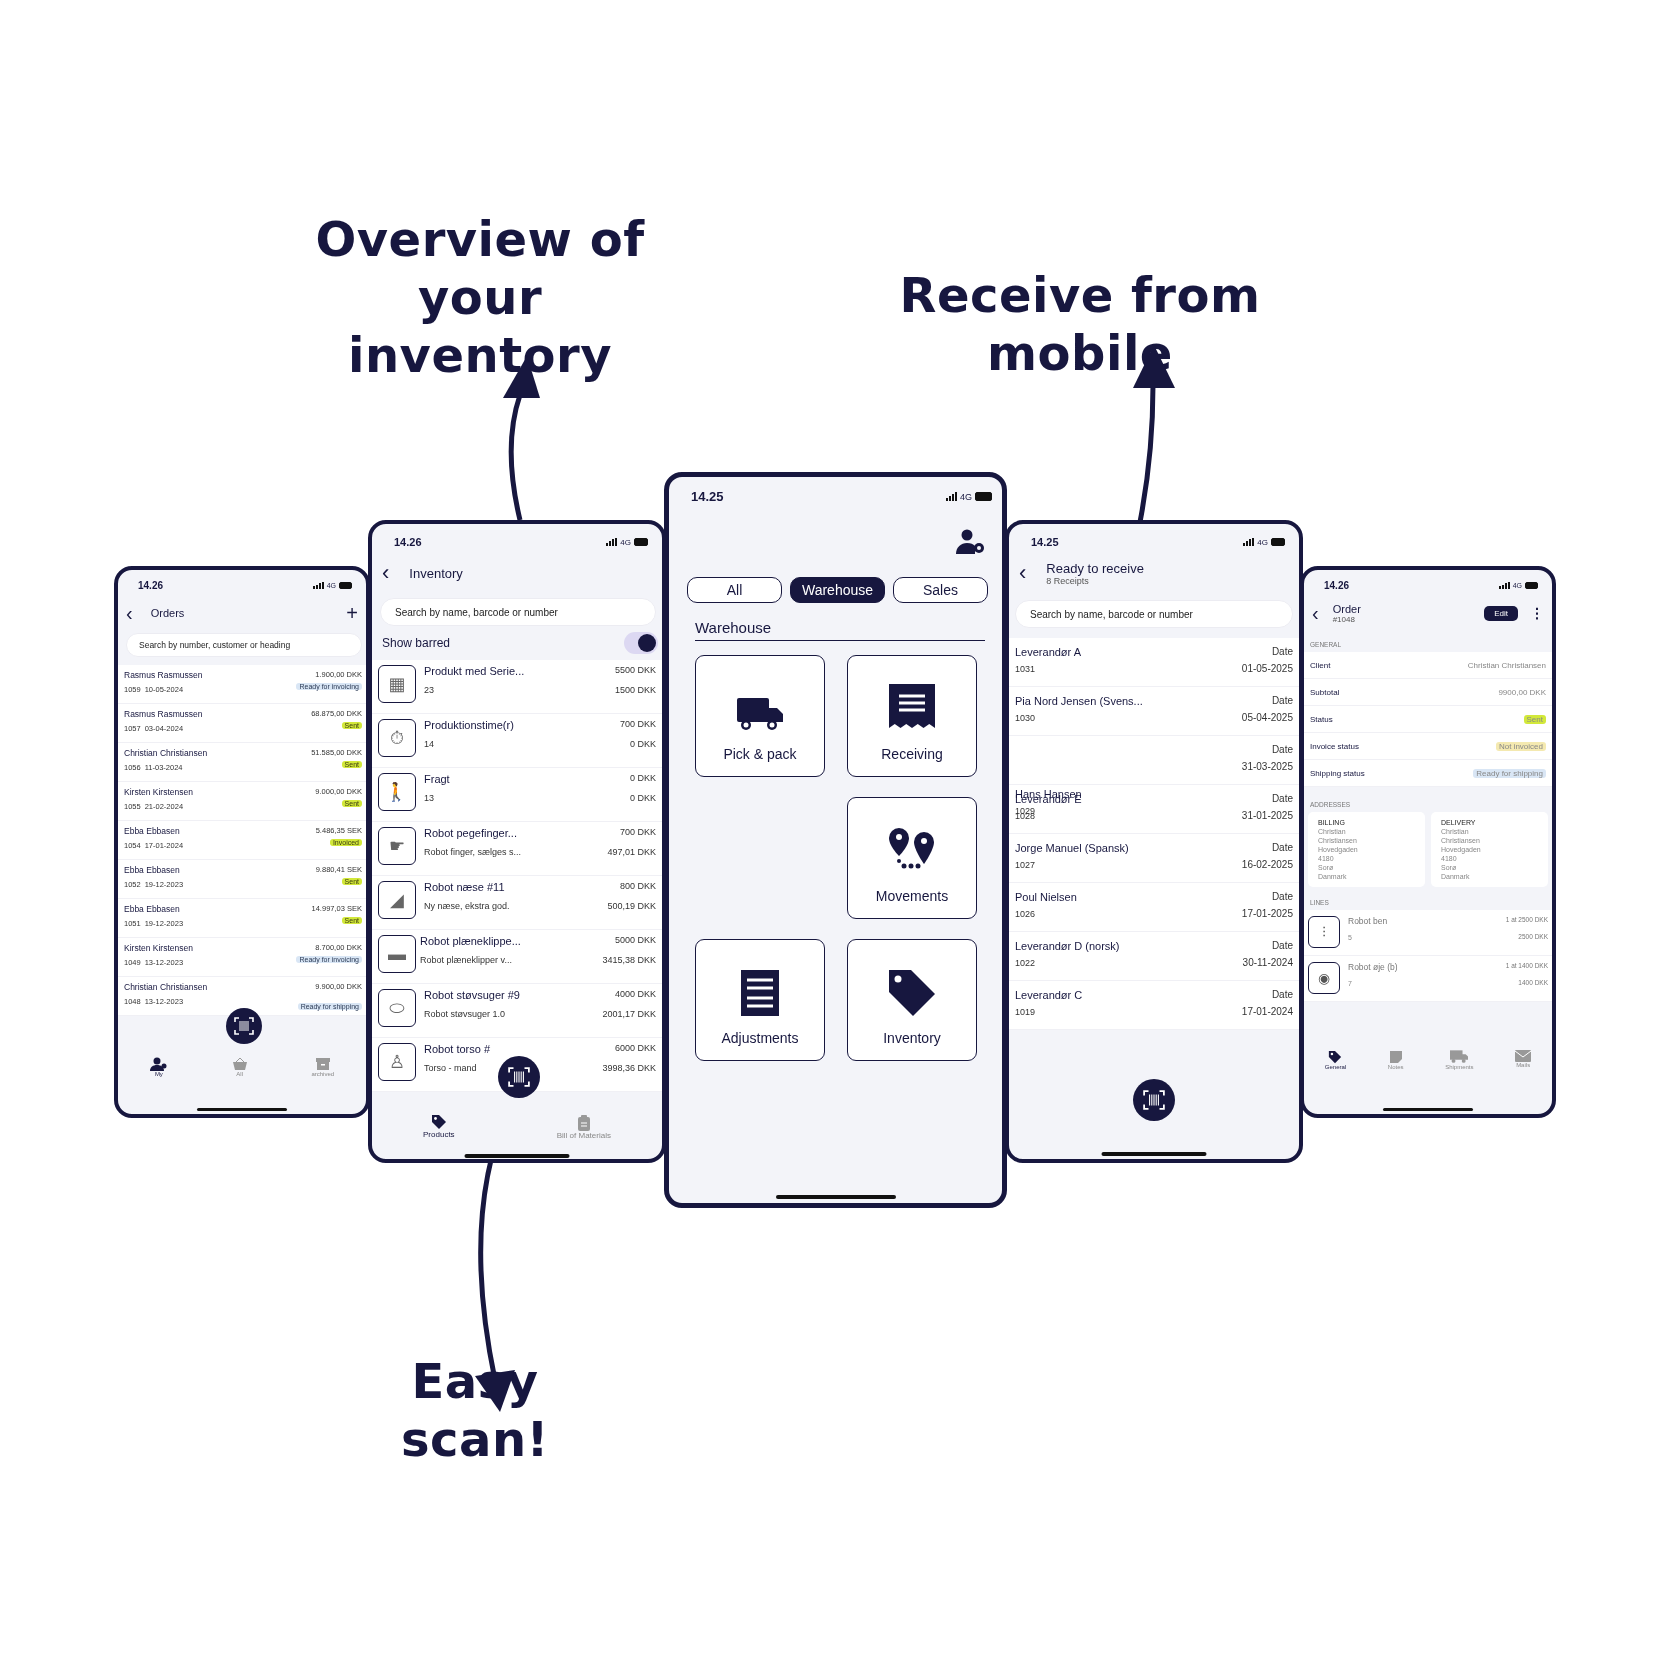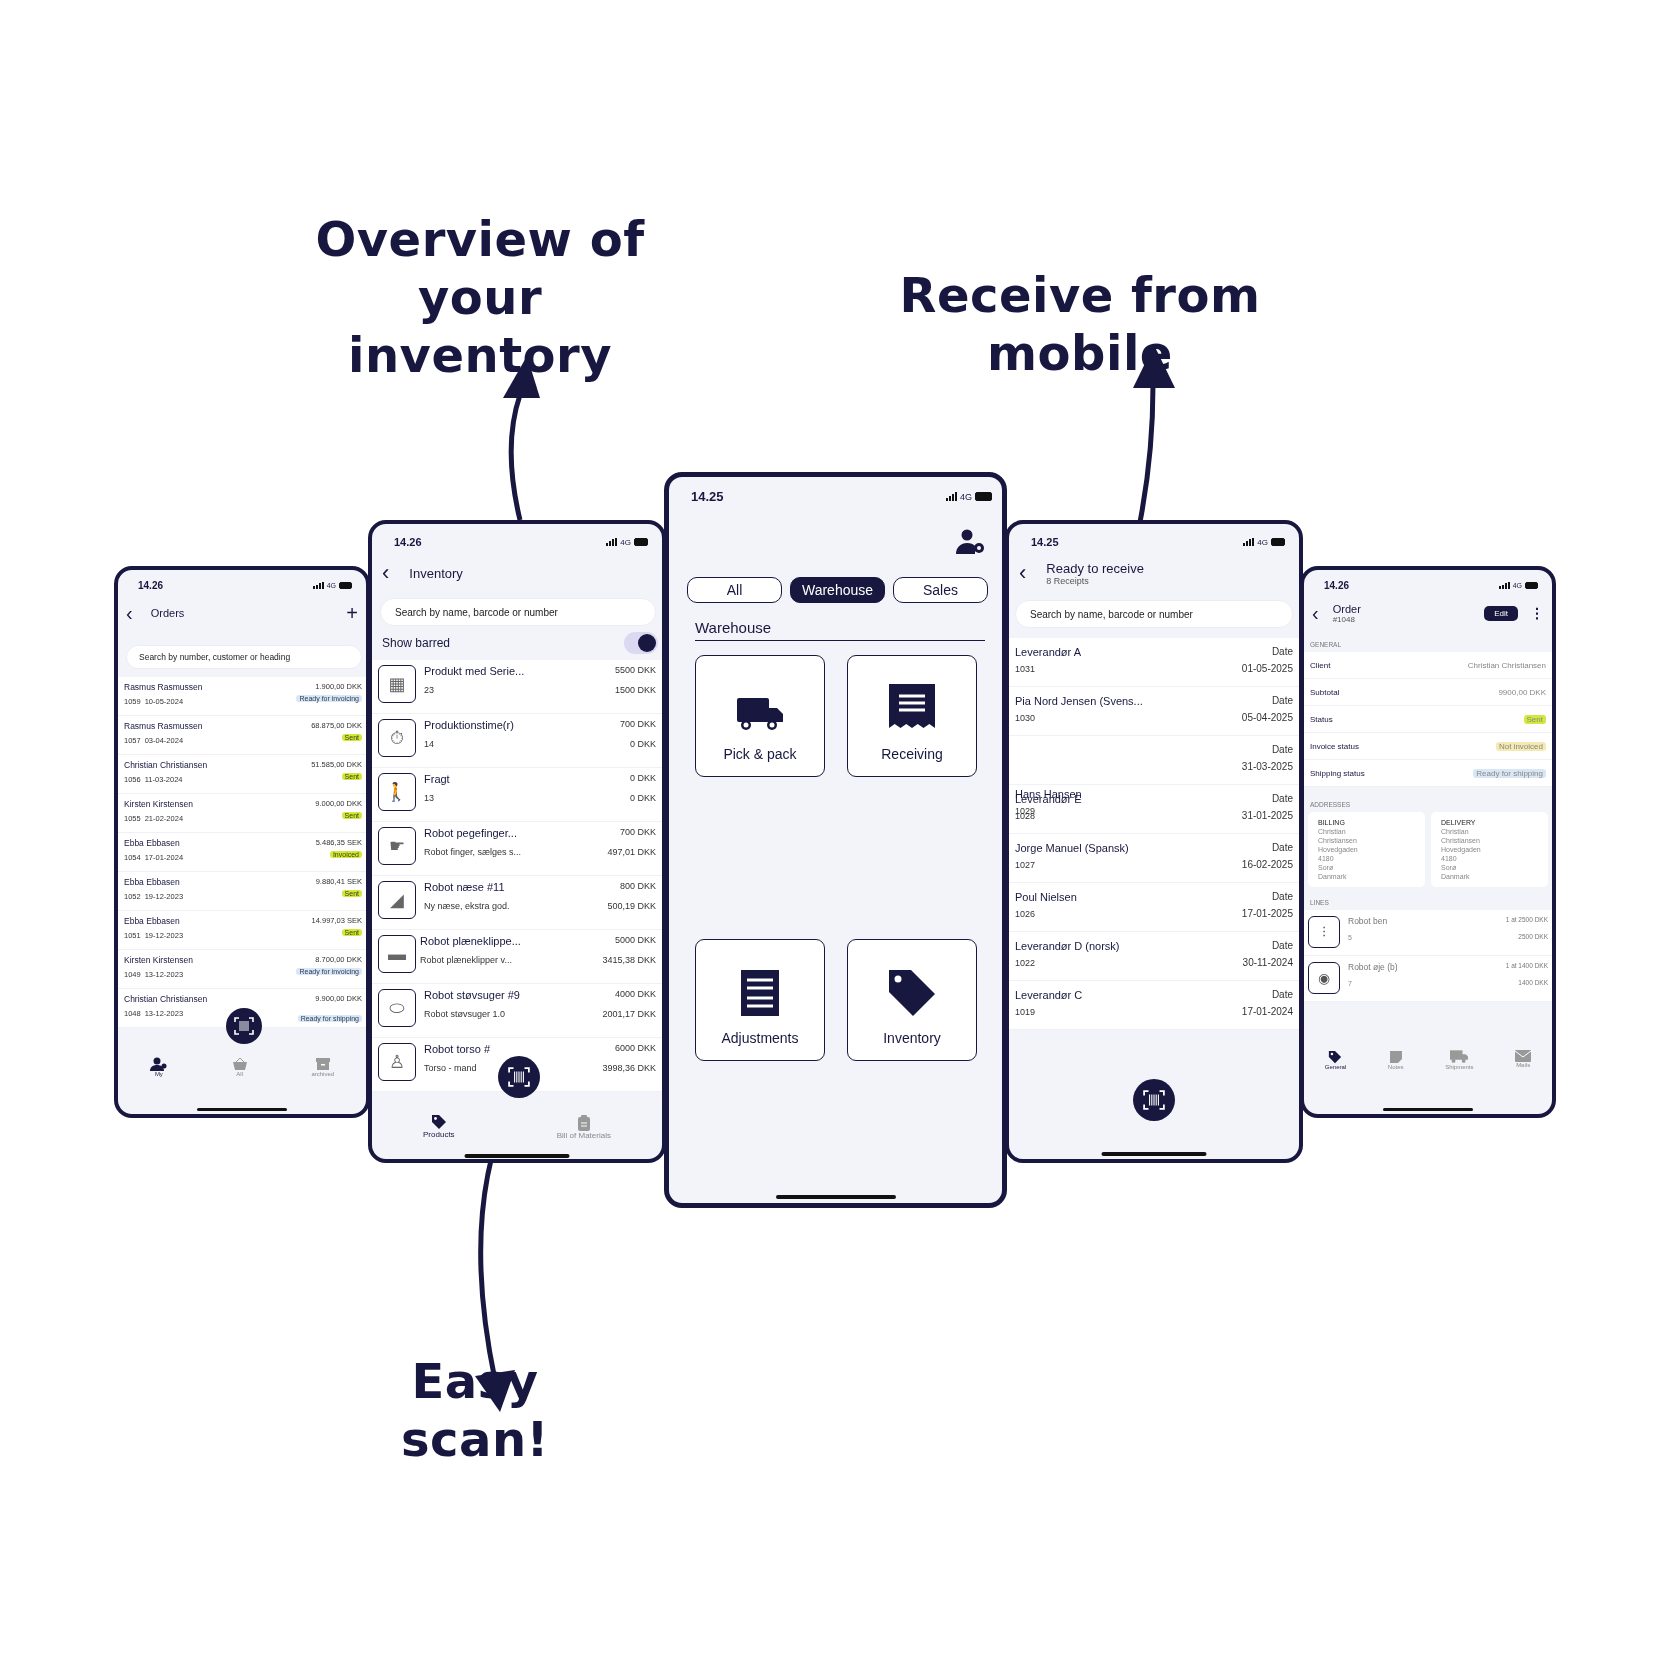--- a/index.html
+++ b/index.html
@@ -72,21 +72,21 @@
         </span>
       <span>4G</span>
       <span class="batt" style="width:13px;height:7px;"></span>
     </span>
   </div>
   <div style="display:flex; align-items:center; padding:10px 8px 0 8px; height:34px;">
     <span class="back" style="font-size:20px;">‹</span>
     <span style="margin-left:18px; font-size:11px;">Orders</span>
     <span style="margin-left:auto; font-size:20px; line-height:1;">+</span>
   </div>
-  <div class="search" style="margin:20px 4px 8px 8px; height:24px; font-size:8.5px; padding:6px 12px;">Search by number, customer or heading</div>
+  <div class="search" style="margin:8px 4px 8px 8px; height:24px; font-size:8.5px; padding:6px 12px;">Search by number, customer or heading</div>
   <div>
 
     <div id="orders-list">
         <div class="row" style="height:39px; padding:5px 4px 0 6px;">
           <div style="display:flex; flex-direction:column; gap:5px;">
             <span style="font-size:8.5px;">Rasmus Rasmussen</span>
             <span style="font-size:7.5px; color:#333;"><span style="margin-right:4px;">1059</span><span>10-05-2024</span></span>
           </div>
           <div style="display:flex; flex-direction:column; align-items:flex-end; gap:4px;">
             <span style="font-size:7.5px; color:#333;">1.900,00 DKK</span>
@@ -390,20 +390,33 @@
       </svg>
     <span>Pick &amp; pack</span>
   </div>
   <div class="tile" style="left:178px; top:178px;">
     <svg width="46" height="48" viewBox="0 0 46 48">
         <path d="M0 0h46v44l-5.75-4-5.75 4-5.75-4-5.75 4-5.75-4-5.75 4L5.75 40 0 44z" fill="#17173f"></path>
         <path d="M10 12h26M10 19h26M10 26h26" stroke="#fff" stroke-width="3"></path>
       </svg>
     <span>Receiving</span>
   </div>
+  <div class="tile" style="left:178px; top:320px;">
+    <svg width="46" height="46" viewBox="0 0 46 46">
+        <path d="M10 0a10 10 0 0 1 10 10c0 8-10 18-10 18S0 18 0 10A10 10 0 0 1 10 0z" fill="#17173f"></path>
+        <circle cx="10" cy="9" r="3" fill="#fff"></circle>
+        <path d="M35 4a10 10 0 0 1 10 10c0 8-10 22-10 22S25 22 25 14A10 10 0 0 1 35 4z" fill="#17173f"></path>
+        <circle cx="35" cy="13" r="3" fill="#fff"></circle>
+        <circle cx="10" cy="33" r="2" fill="#17173f"></circle>
+        <circle cx="15" cy="38" r="2.5" fill="#17173f"></circle>
+        <circle cx="22" cy="38" r="2.5" fill="#17173f"></circle>
+        <circle cx="29" cy="38" r="2.5" fill="#17173f"></circle>
+      </svg>
+    <span>Movements</span>
+  </div>
   <div class="tile" style="left:26px; top:462px;">
     <svg width="38" height="46" viewBox="0 0 38 46">
         <rect x="0" y="0" width="38" height="46" fill="#17173f"></rect>
         <path d="M6 10h26M6 18h26M6 28h26M6 36h26" stroke="#fff" stroke-width="3"></path>
       </svg>
     <span>Adjustments</span>
   </div>
   <div class="tile" style="left:178px; top:462px;">
     <svg width="46" height="46" viewBox="0 0 46 46">
         <path d="M0 0h22l24 24-22 22L0 22z" fill="#17173f"></path>

